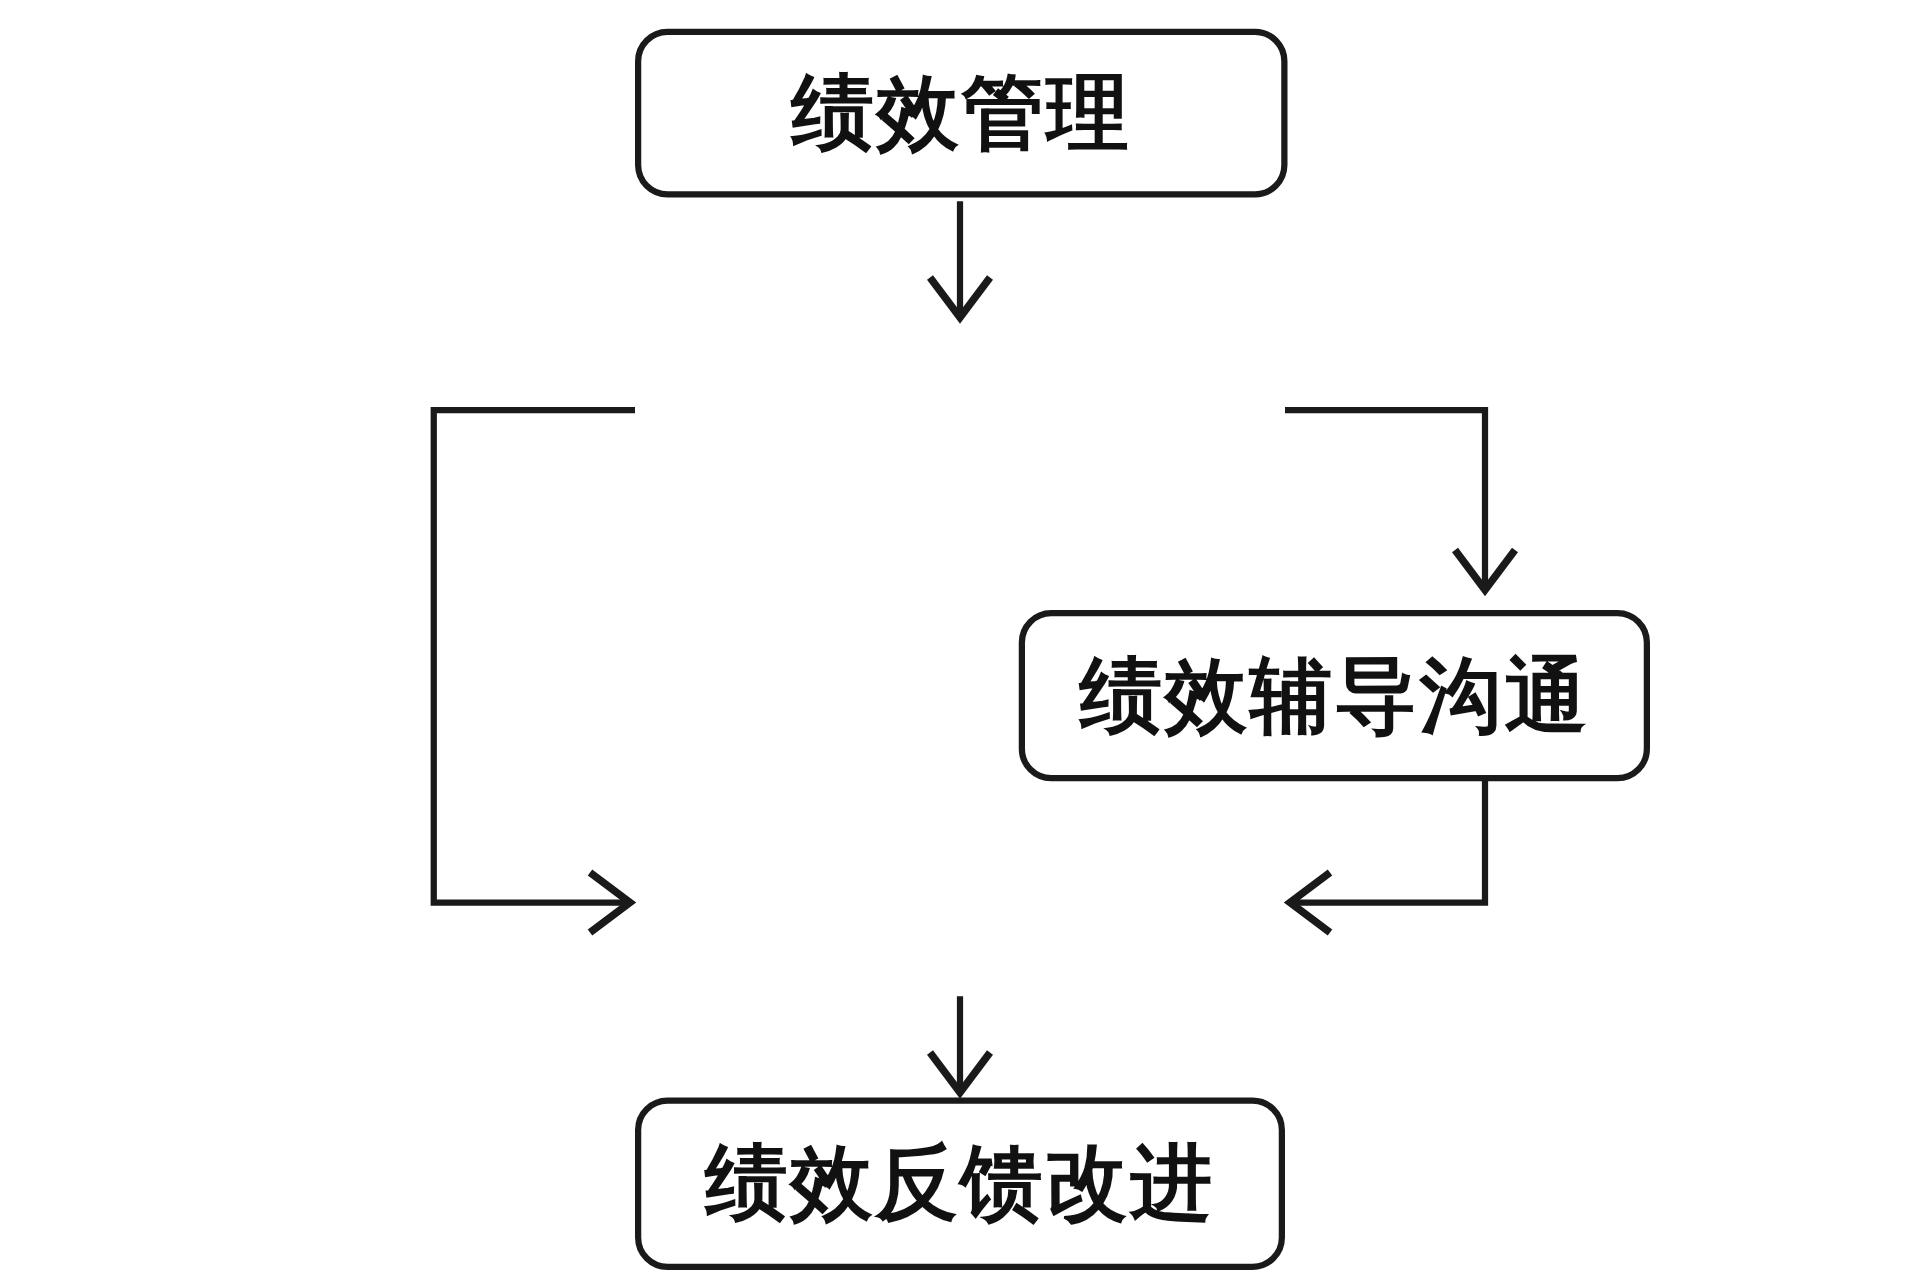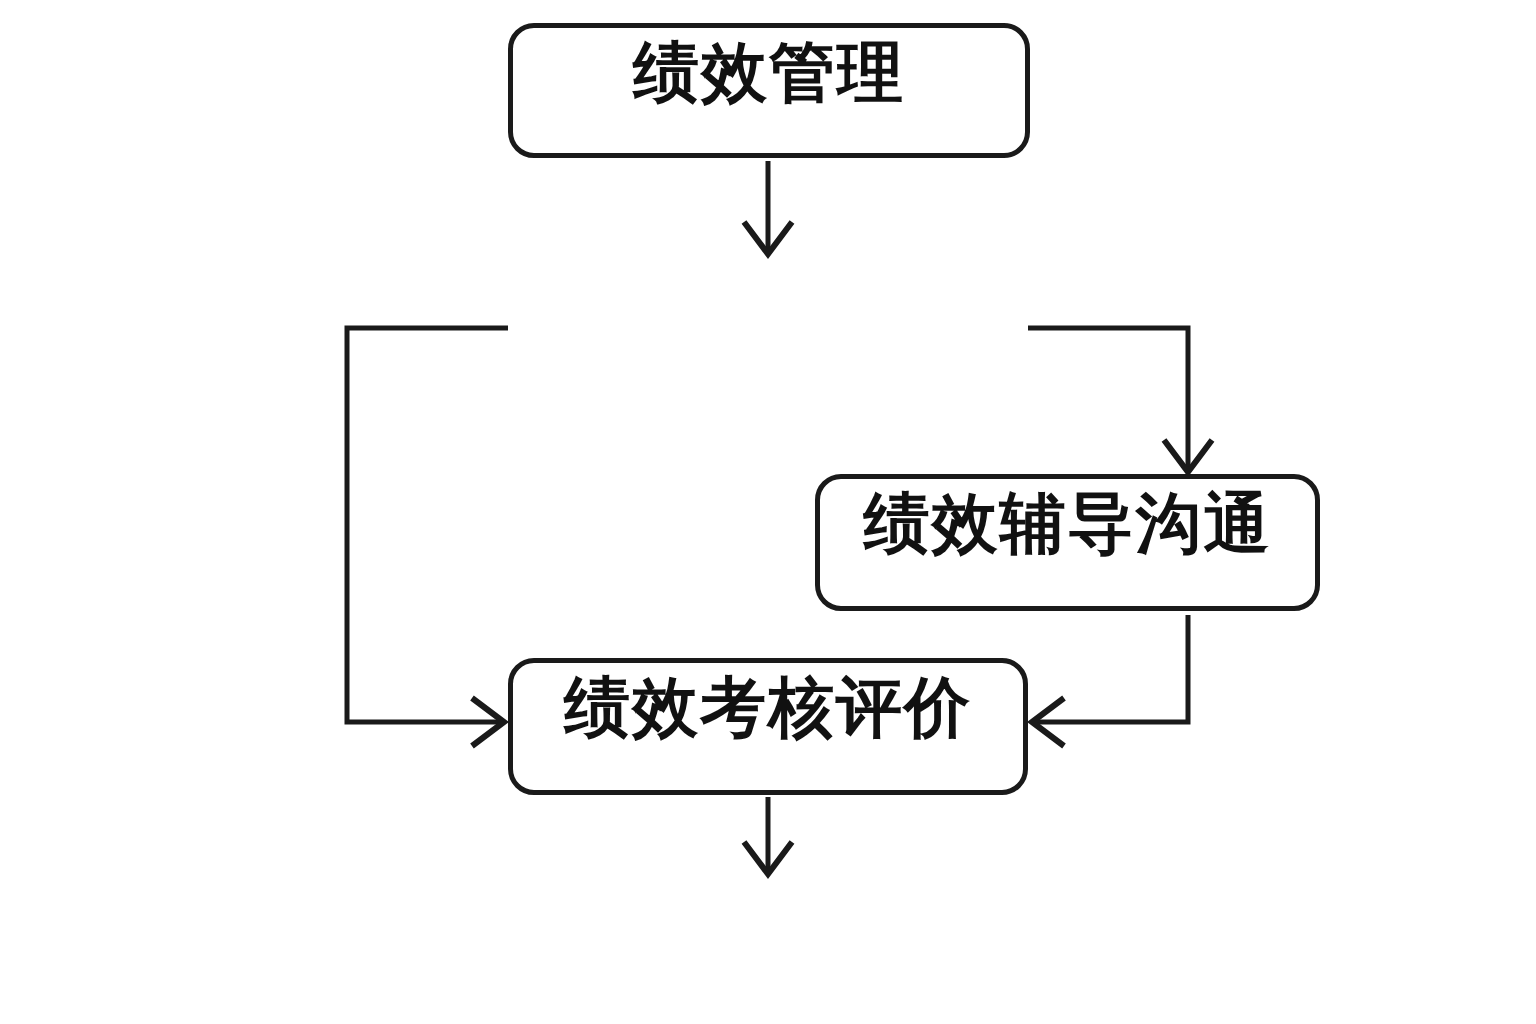--- a/index.html
+++ b/index.html
@@ -22,30 +22,31 @@
     width: 1536px;
     height: 1024px;
   }
   .node {
     position: absolute;
     box-sizing: border-box;
     background: #ffffff;
     border: 5px solid #1a1a1a;
     border-radius: 26px;
     display: flex;
+    align-items: center;
     justify-content: center;
     font-size: 66px;
     font-weight: 700;
     color: #111111;
     letter-spacing: 2px;
     white-space: nowrap;
   }
   .node-performance-management { left: 508px; top:  23px; width: 522px; height: 135px; }
   .node-goal-setting            { left: 508px; top: 258px; width: 520px; height: 140px; }
-  .node-coaching-communication  { left: 815px; top: 474px; width: 505px; height: 137px; }
+  .node-coaching-communication  { left: 815px; top: 488px; width: 505px; height: 137px; }
   .node-assessment-evaluation   { left: 508px; top: 658px; width: 520px; height: 137px; }
   .node-feedback-improvement    { left: 508px; top: 878px; width: 520px; height: 138px; }
 
   .edge-line {
     fill: none;
     stroke: #1a1a1a;
     stroke-width: 5;
     stroke-linejoin: miter;
   }
   .edge-head {
@@ -91,18 +92,18 @@
 
   <div class="node node-performance-management">
     <span>绩效管理</span>
   </div>
 
 
   <div class="node node-coaching-communication">
     <span>绩效辅导沟通</span>
   </div>
 
-  <div class="node node-assessment-evaluation">
-    <span>绩效考核评价</span>
+
+  <div class="node node-feedback-improvement">
+    <span>绩效反馈改进</span>
   </div>
-
 
 </div>
 
 </body></html>

